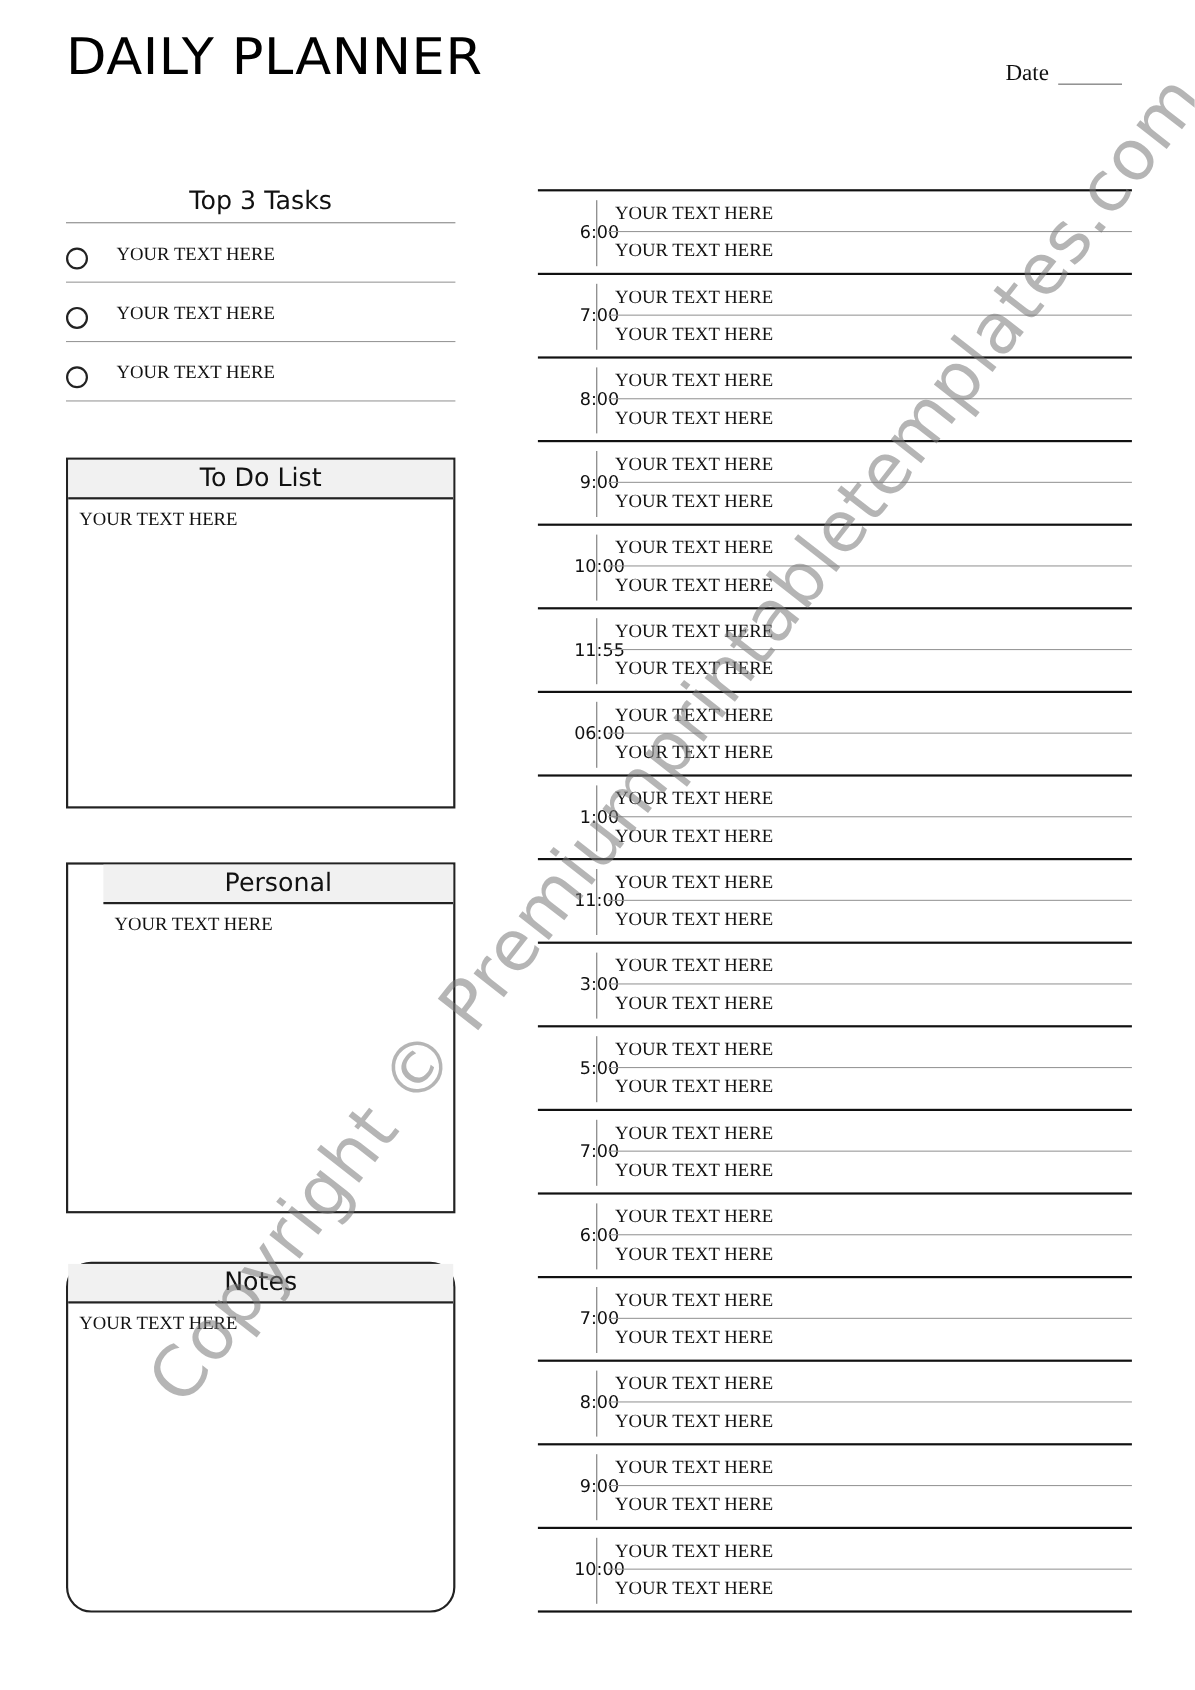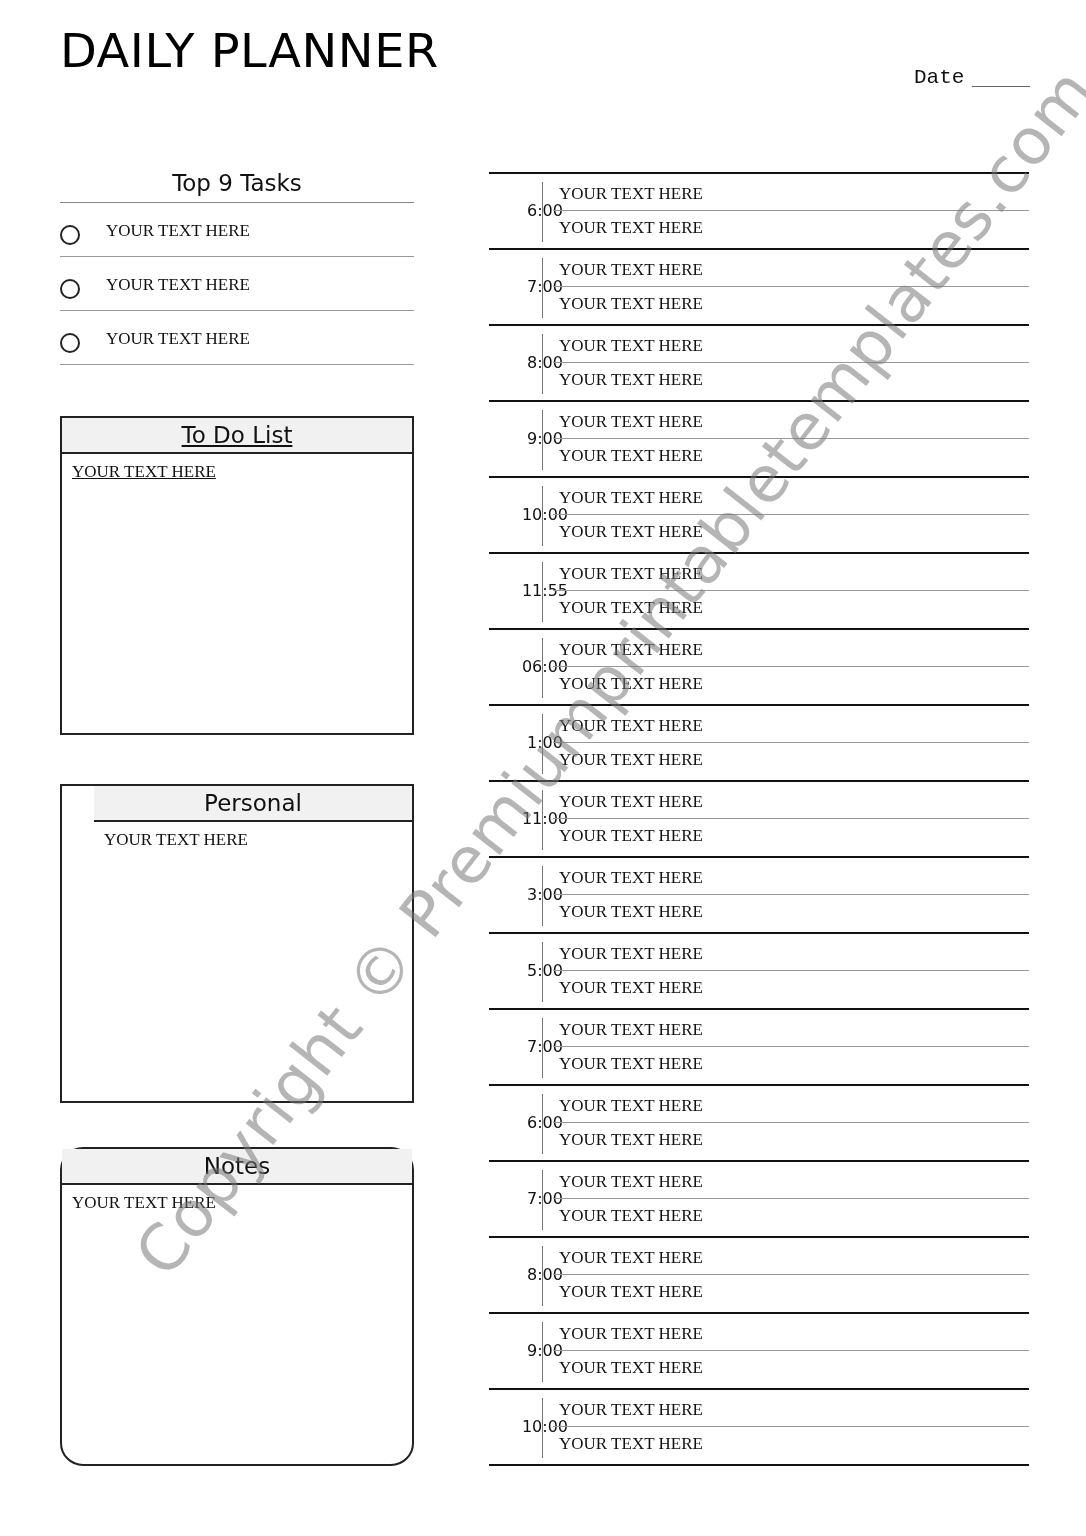--- a/index.html
+++ b/index.html
@@ -1,19 +1,19 @@
 <!DOCTYPE html>
 <html><head>
 <meta charset="utf-8">
 <style>
   html, body { margin:0; padding:0; background:#ffffff; }
   body { width:1086px; height:1536px; position:relative; overflow:hidden; font-family:"DejaVu Sans", sans-serif; color:#111; }
   .title { position:absolute; left:60px; top:28px; font-family:"DejaVu Sans", sans-serif; font-size:46px; letter-spacing:0.5px; font-weight:400; color:#000; line-height:1; transform:scaleX(1.04); transform-origin:left; }
   .date-wrap { position:absolute; left:914px; top:54px; display:flex; align-items:flex-end; }
-  .date-label { font-family:Liberation Mono, monospace; font-size:21px; color:#111;margin-top:12px; }
+  .date-label { font-family:Liberation Serif, serif; font-size:21px; color:#111; }
   .date-line { width:58px; border-bottom:1px solid #666; margin-left:8px; margin-bottom:2px; height:1px; }
 
   .top3 { position:absolute; left:60px; top:166px; width:354px; }
   .top3-title { text-align:center; font-size:23px; height:36px; line-height:34px; color:#111; }
   .top3-rule { border-top:1px solid #888; }
   .task { position:relative; height:53px; border-bottom:1px solid #999; }
   .task .circle { position:absolute; left:0; top:22px; width:20px; height:20px; border:2px solid #222; border-radius:50%; box-sizing:border-box; }
   .task .ttext { position:absolute; left:46px; top:18px; font-family:"Liberation Serif", serif; font-size:17px; color:#111; }
 
   .box { position:absolute; left:60px; width:354px; border:2px solid #222; box-sizing:border-box; background:#fff; }
@@ -34,37 +34,37 @@
 <body>
 
 <div class="title">DAILY PLANNER</div>
 
 <div class="date-wrap">
   <span class="date-label">Date</span>
   <span class="date-line"></span>
 </div>
 
 <div class="top3">
-  <div class="top3-title">Top 9 Tasks</div>
+  <div class="top3-title">Top 3 Tasks</div>
   <div class="top3-rule"></div>
   <div class="task">
     <span class="circle"></span>
     <span class="ttext">YOUR TEXT HERE</span>
   </div>
   <div class="task">
     <span class="circle"></span>
     <span class="ttext">YOUR TEXT HERE</span>
   </div>
   <div class="task">
     <span class="circle"></span>
     <span class="ttext">YOUR TEXT HERE</span>
   </div>
 </div>
 
-<div class="box" style="top:416px;height:319px;text-decoration:underline;">
+<div class="box" style="top:416px;height:319px;">
   <div class="box-head">To Do List</div>
   <div class="box-body">YOUR TEXT HERE</div>
 </div>
 
 <div class="box" style="top:784px;height:319px;padding-left:32px;">
   <div class="box-head">Personal</div>
   <div class="box-body">YOUR TEXT HERE</div>
 </div>
 
 <div class="box" style="top:1147px;height:319px;border-radius:23px;">

